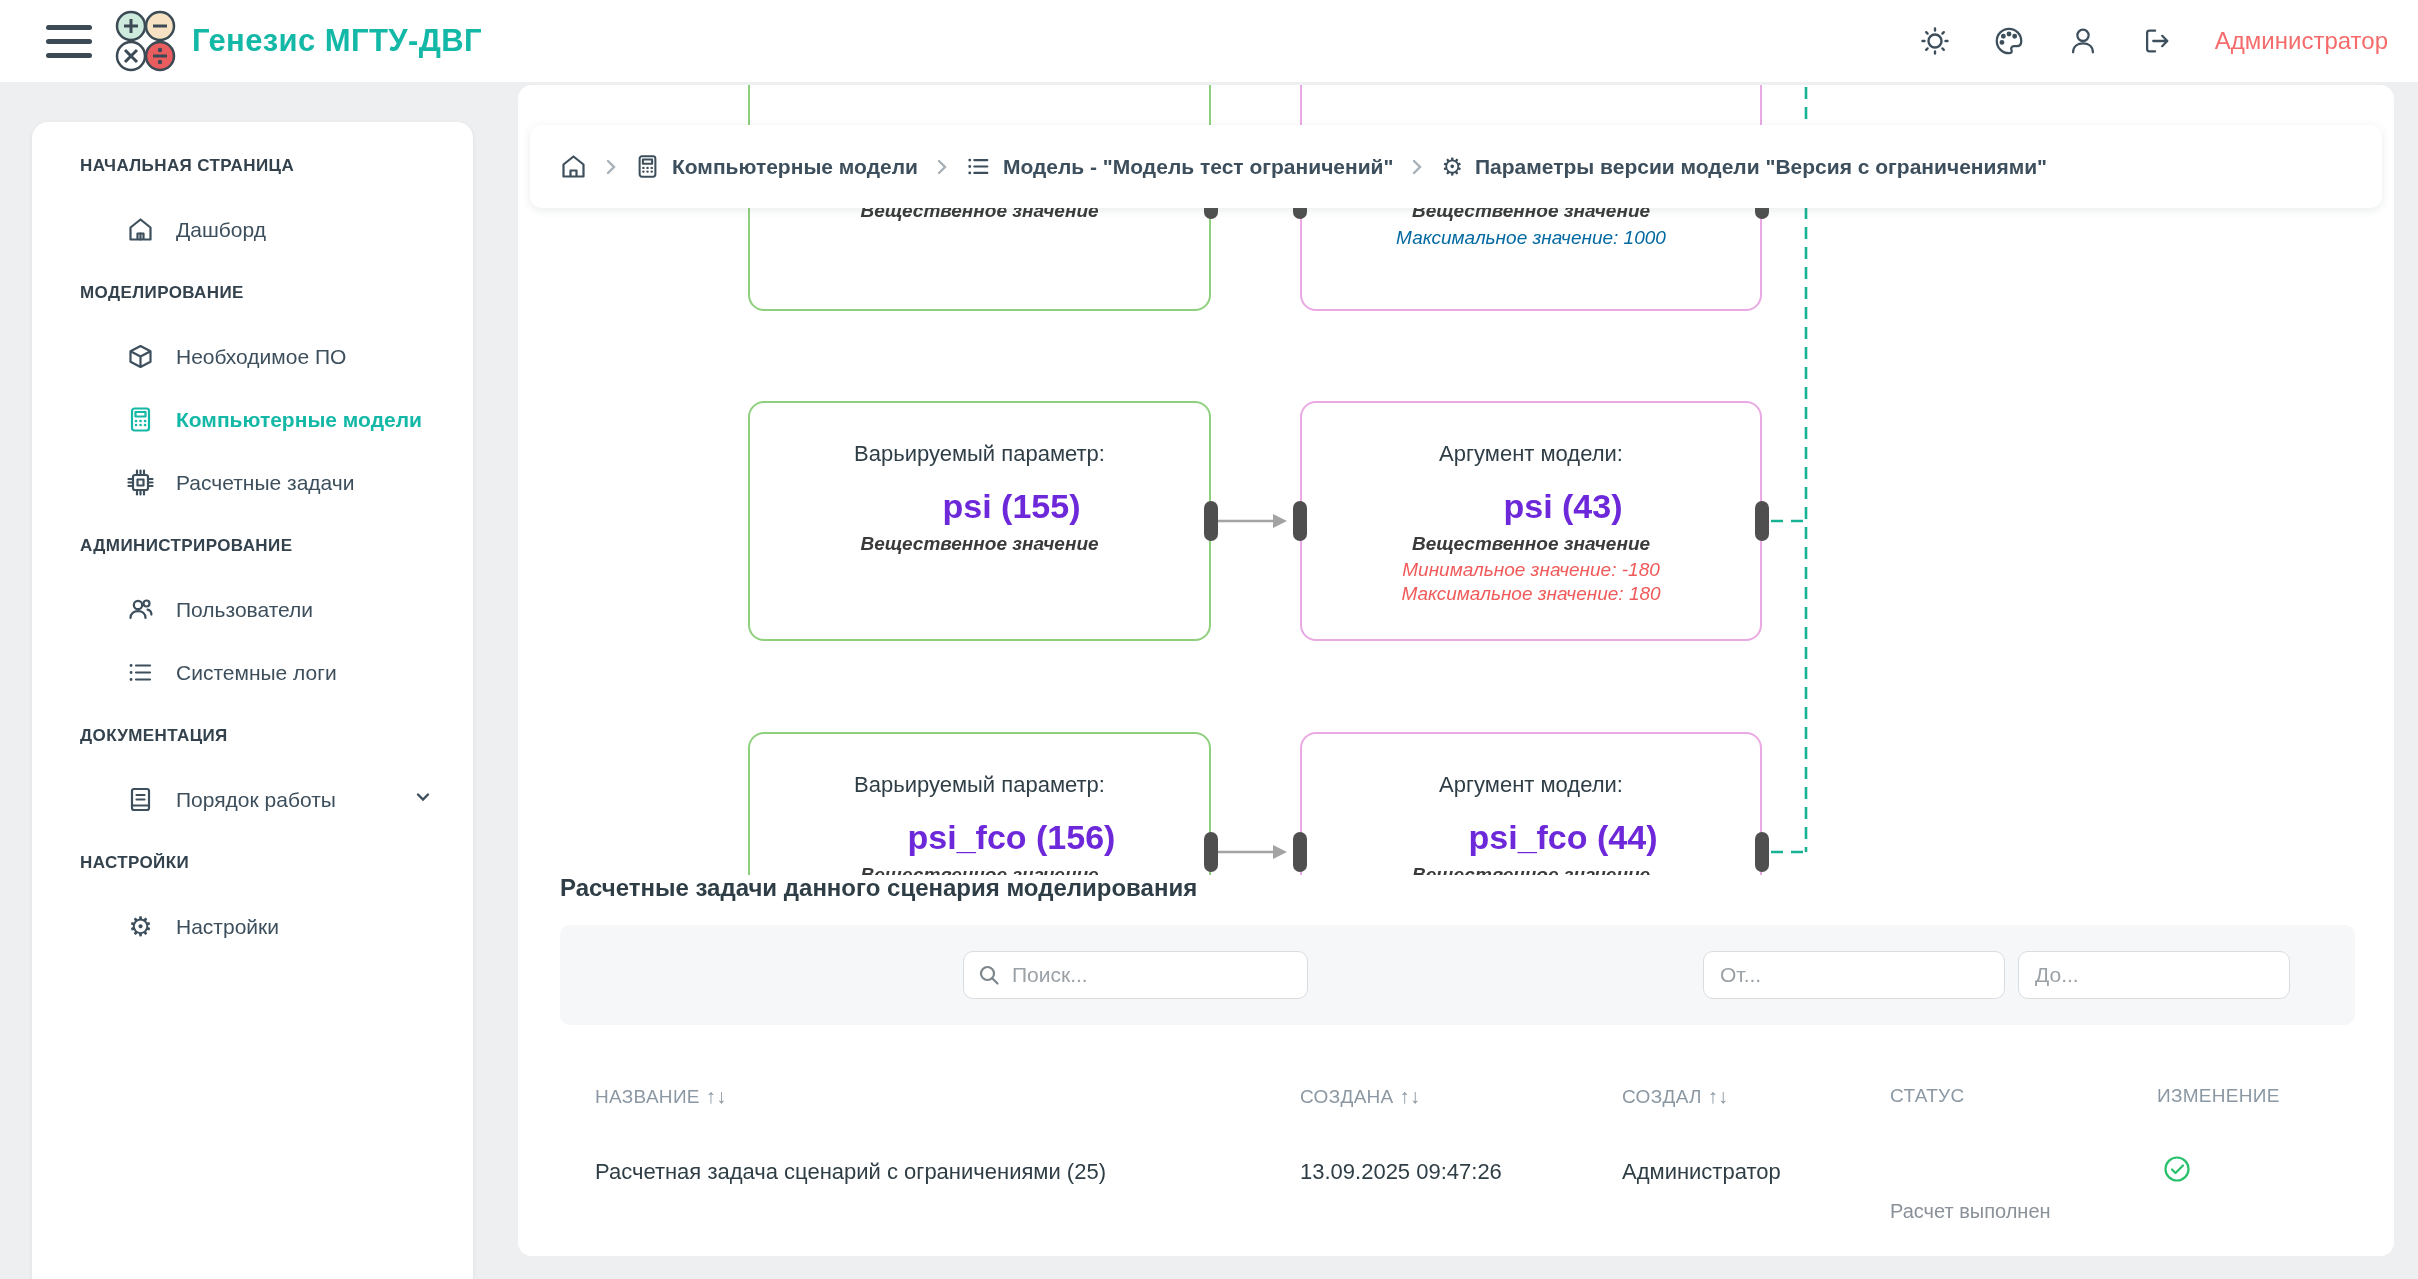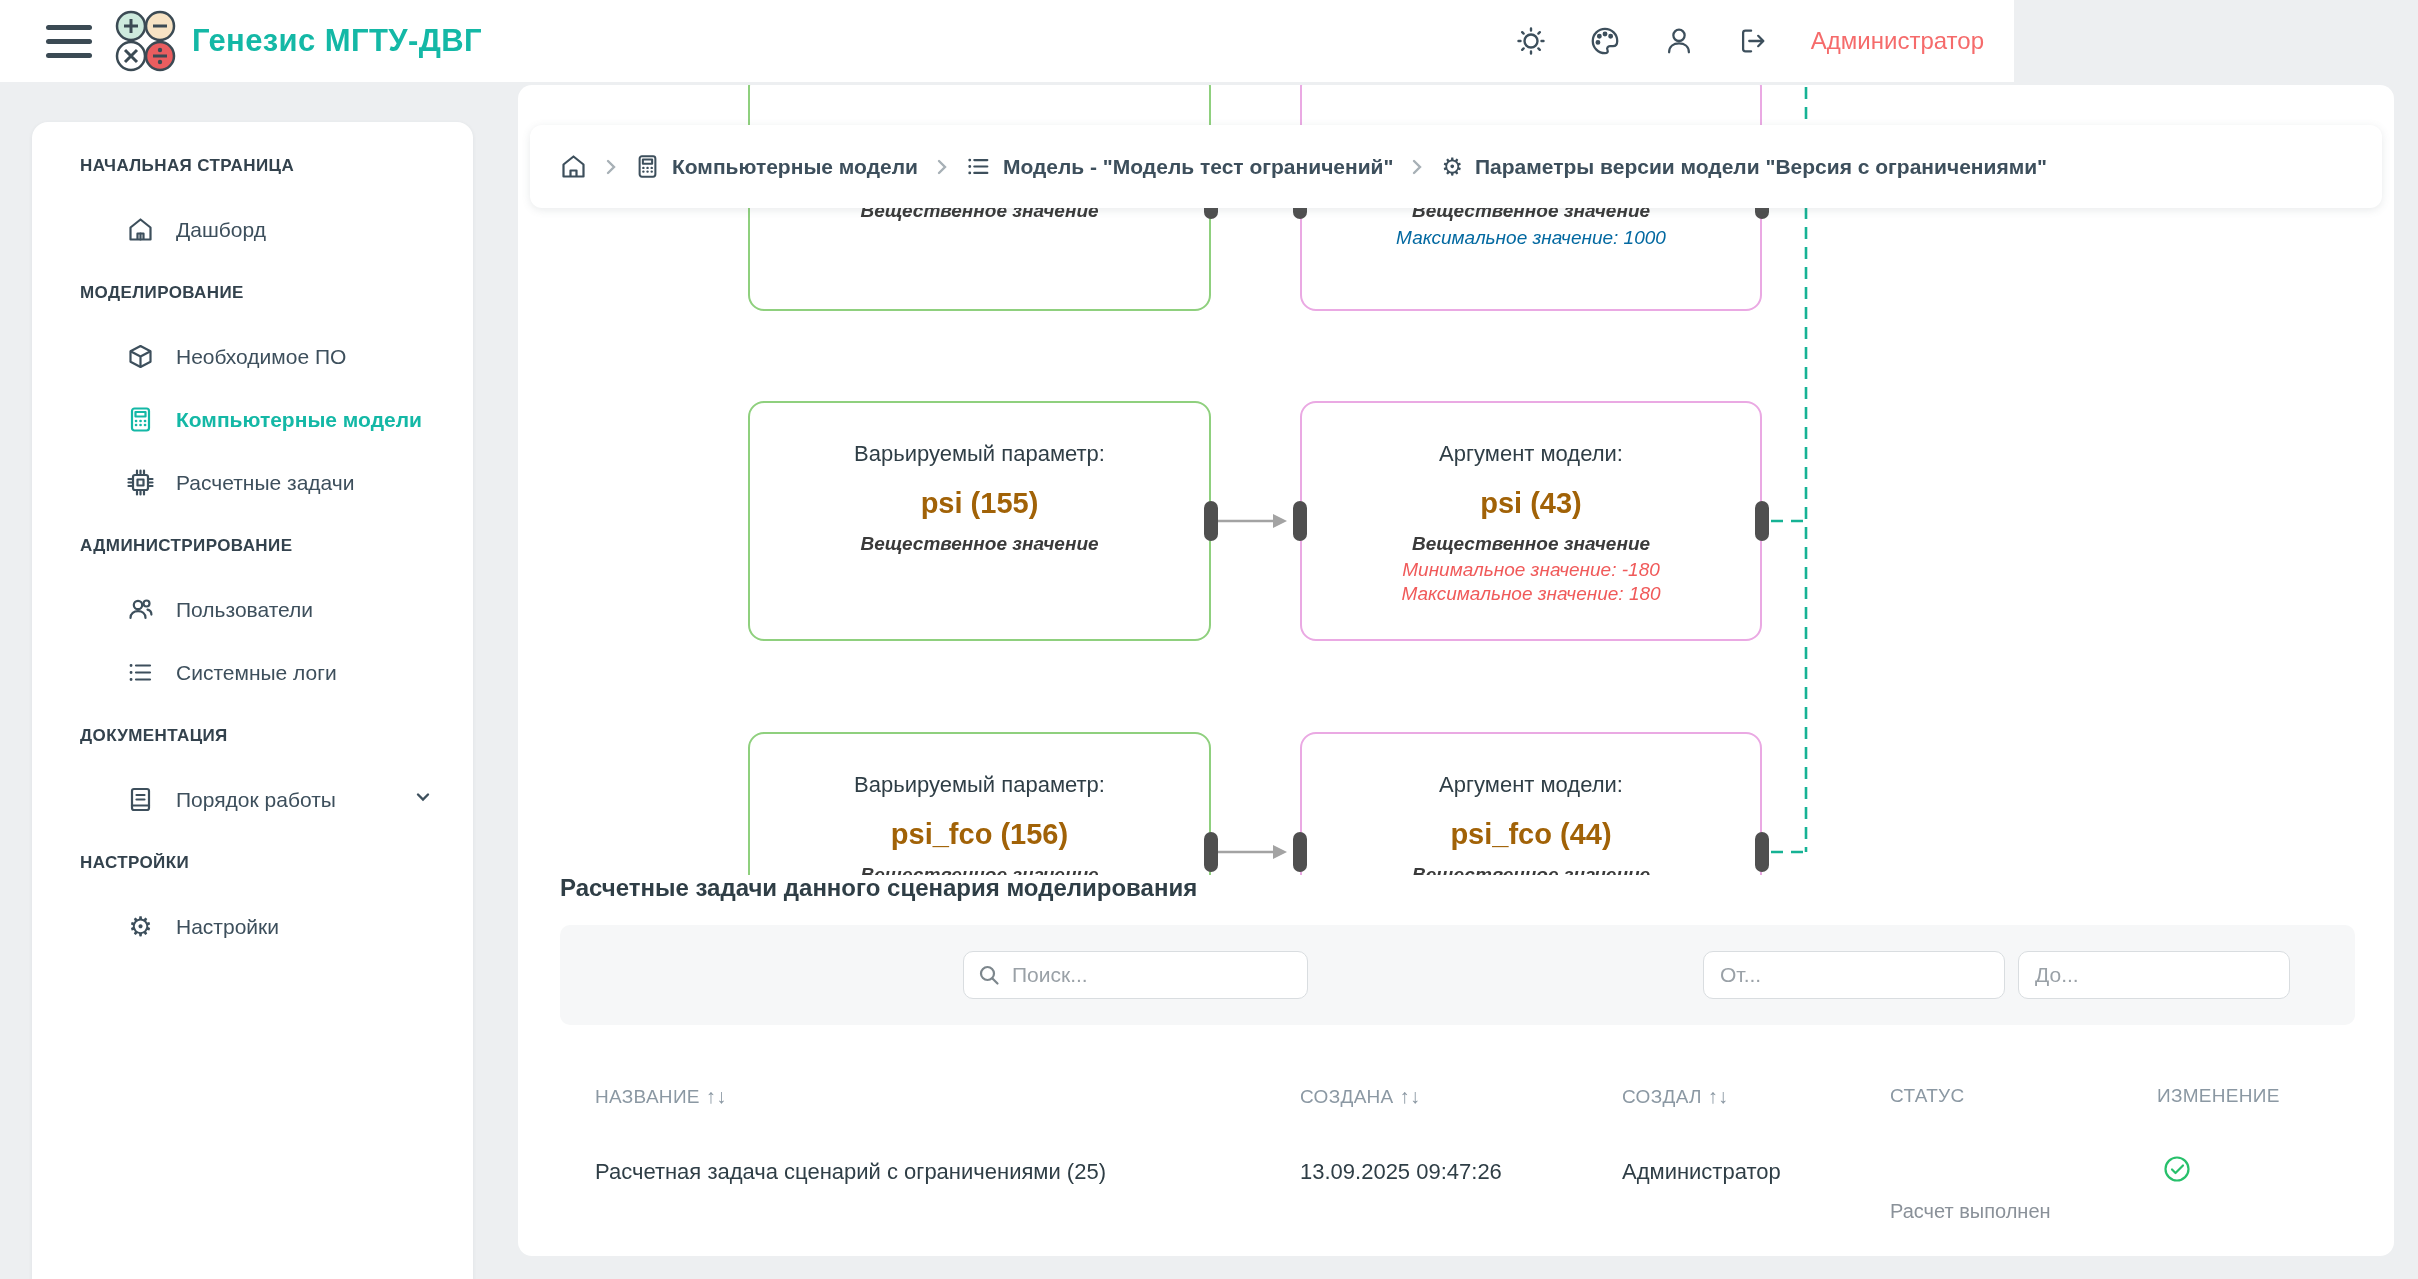--- a/index.html
+++ b/index.html
@@ -1,21 +1,21 @@
 <!DOCTYPE html>
 <html><head>
 <meta charset="utf-8">
 <style>
   html,body{margin:0;padding:0;}
   body{
     width:2418px;height:1279px;position:relative;overflow:hidden;
     background:#edeff1;font-family:"Liberation Sans",sans-serif;color:#3d4f5c;
   }
   
-  .header{position:absolute;left:0;top:0;width:2014px;height:82px;background:#ffffff;display:flex;align-items:center;z-index:20;}
+  .header{position:absolute;left:0;top:0;width:2418px;height:82px;background:#ffffff;display:flex;align-items:center;z-index:20;}
   .hamburger{margin-left:46px;width:46px;display:flex;flex-direction:column;gap:9px;cursor:pointer;}
   .hamburger span{display:block;height:5px;border-radius:3px;background:#3b4a54;}
   .logo{margin-left:22px;}
   .app-title{margin-left:14px;font-size:31px;font-weight:600;letter-spacing:.4px;color:#14b8a6;}
   .header-right{position:absolute;right:30px;top:0;height:82px;display:flex;align-items:center;gap:42px;}
   .hicon{width:32px;height:32px;display:flex;align-items:center;justify-content:center;cursor:pointer;color:#3d4f5c;}
   .role{font-size:24px;color:#f56b6b;cursor:pointer;}
   
   .sidebar{position:absolute;left:32px;top:122px;width:441px;height:1200px;background:#ffffff;border-radius:16px;box-shadow:0 1px 4px rgba(40,60,70,.07);padding-top:12px;box-sizing:border-box;z-index:10;}
   .section-title{height:64px;display:flex;align-items:center;padding-left:48px;font-size:17px;font-weight:bold;letter-spacing:.4px;color:#33424d;}
@@ -27,21 +27,21 @@
   .gear-glyph{font-size:27px;line-height:1;font-family:"DejaVu Sans",sans-serif;}
   
   .panel{position:absolute;left:518px;top:85px;width:1876px;height:1171px;background:#ffffff;border-radius:14px;z-index:5;}
   
   .diagram{position:absolute;left:0;top:0;width:1876px;height:790px;overflow:hidden;}
   .node{position:absolute;background:#fff;border:2px solid;border-radius:16px;box-sizing:border-box;}
   .node.green{border-color:#8fd07e;}
   .node.pink{border-color:#eaa9e3;}
   .node div{position:absolute;left:0;width:100%;text-align:center;}
   .f-title{top:38px;font-size:22px;color:#2f3e46;}
-  .f-name{top:84px;font-size:29px;font-weight:bold;color:#a16207;}
+  .f-name{top:84px;font-size:34px;font-weight:bold;color:#6d28d9;margin-left:32px;}
   .f-dtype{top:130px;font-size:19px;font-style:italic;font-weight:600;color:#3a3a3a;}
   .f-c1{top:156px;font-size:19px;font-style:italic;color:#f05a5a;}
   .f-c2{top:180px;font-size:19px;font-style:italic;color:#f05a5a;}
   .t-dtype{top:127px;font-size:19px;font-style:italic;font-weight:600;color:#3a3a3a;}
   .t-c1{top:154px;font-size:19px;font-style:italic;color:#0369a1;}
   .handle{position:absolute;width:14px;height:40px;background:#4f4f4f;border-radius:7px;cursor:crosshair;z-index:3;}
   .edges{position:absolute;left:0;top:0;z-index:2;}
   .tick{position:absolute;top:2px;width:3px;height:31px;}
   .tbicon{position:absolute;top:2px;height:32px;display:flex;align-items:center;cursor:pointer;}
   .dots{font-size:15px;font-weight:bold;letter-spacing:3px;color:#3a3a3a;}

